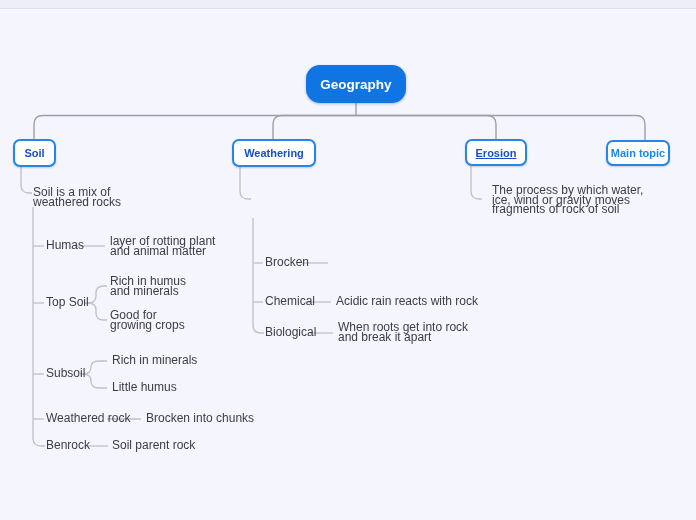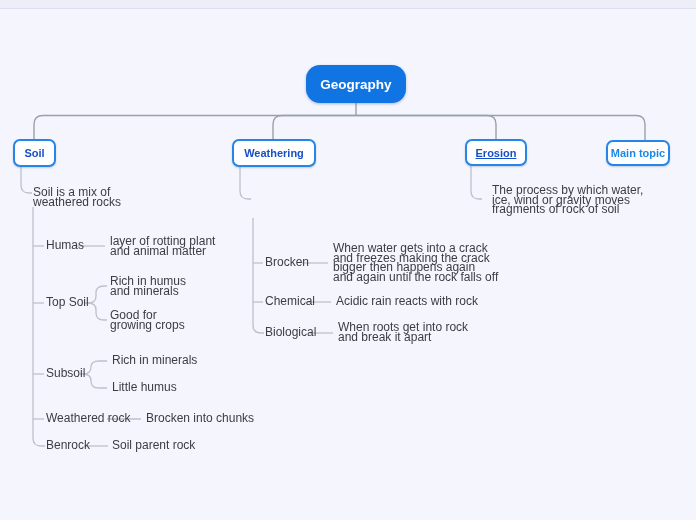--- a/index.html
+++ b/index.html
@@ -126,24 +126,20 @@
   <div class="note lbl" style="left:112px; top:356px;">Rich in minerals</div>
   <div class="note lbl" style="left:112px; top:383px;">Little humus</div>
 
   <div class="note lbl" style="left:46px; top:414px;">Weathered rock</div>
   <div class="note lbl" style="left:146px; top:414px;">Brocken into chunks</div>
 
   <div class="note lbl" style="left:46px; top:441px;">Benrock</div>
   <div class="note lbl" style="left:112px; top:441px;">Soil parent rock</div>
 
   <div class="note lbl" style="left:265px; top:258px;">Brocken</div>
-  <div class="note" style="left:333px; top:244px;">When water gets into a crack
-and freezes making the crack
-bigger then happens again
-and again until the rock falls off</div>
 
   <div class="note lbl" style="left:265px; top:297px;">Chemical</div>
   <div class="note lbl" style="left:336px; top:297px;">Acidic rain reacts with rock</div>
 
   <div class="note lbl" style="left:265px; top:328px;">Biological</div>
   <div class="note" style="left:338px; top:323px;">When roots get into rock
 and break it apart</div>
 </div>
 
 </body></html>

